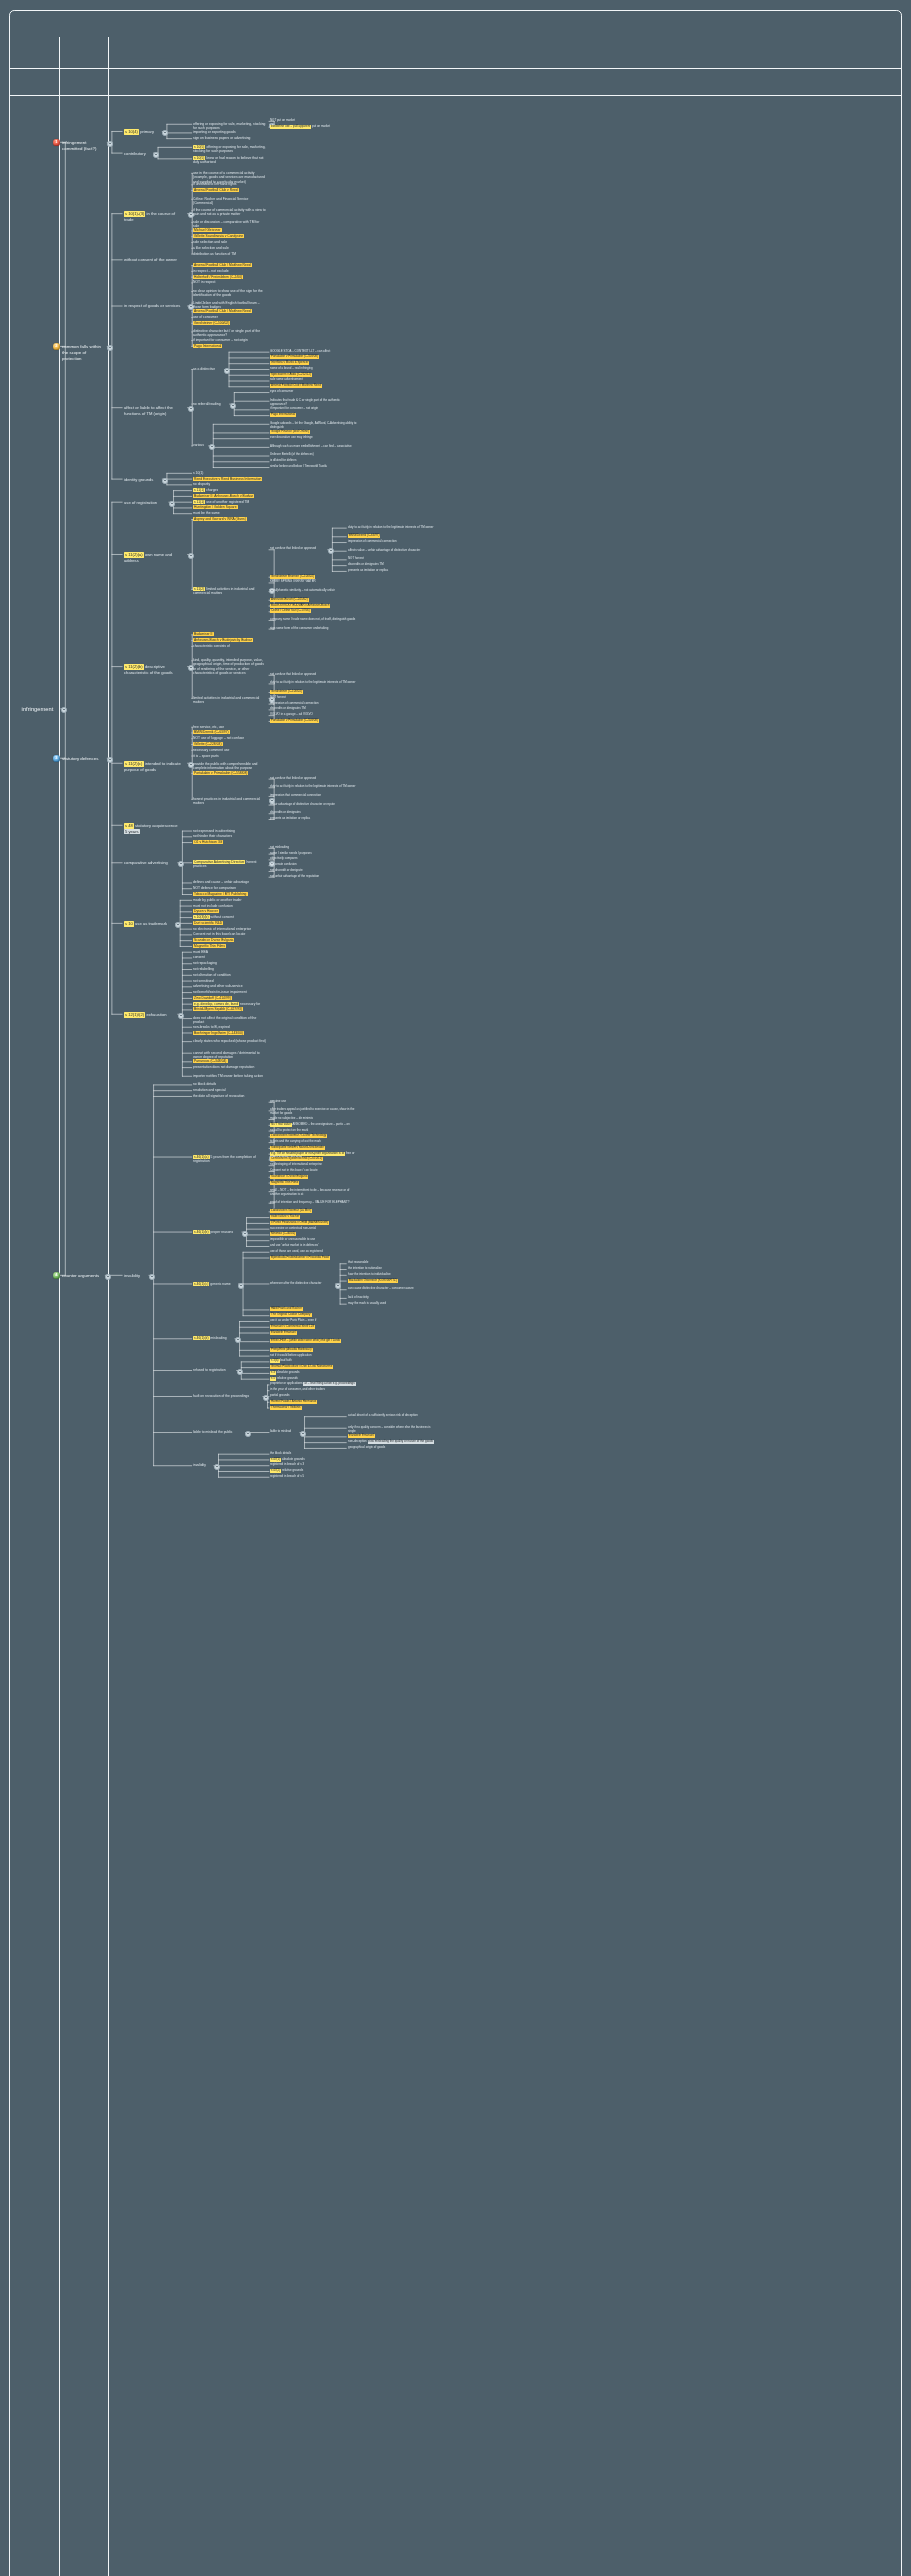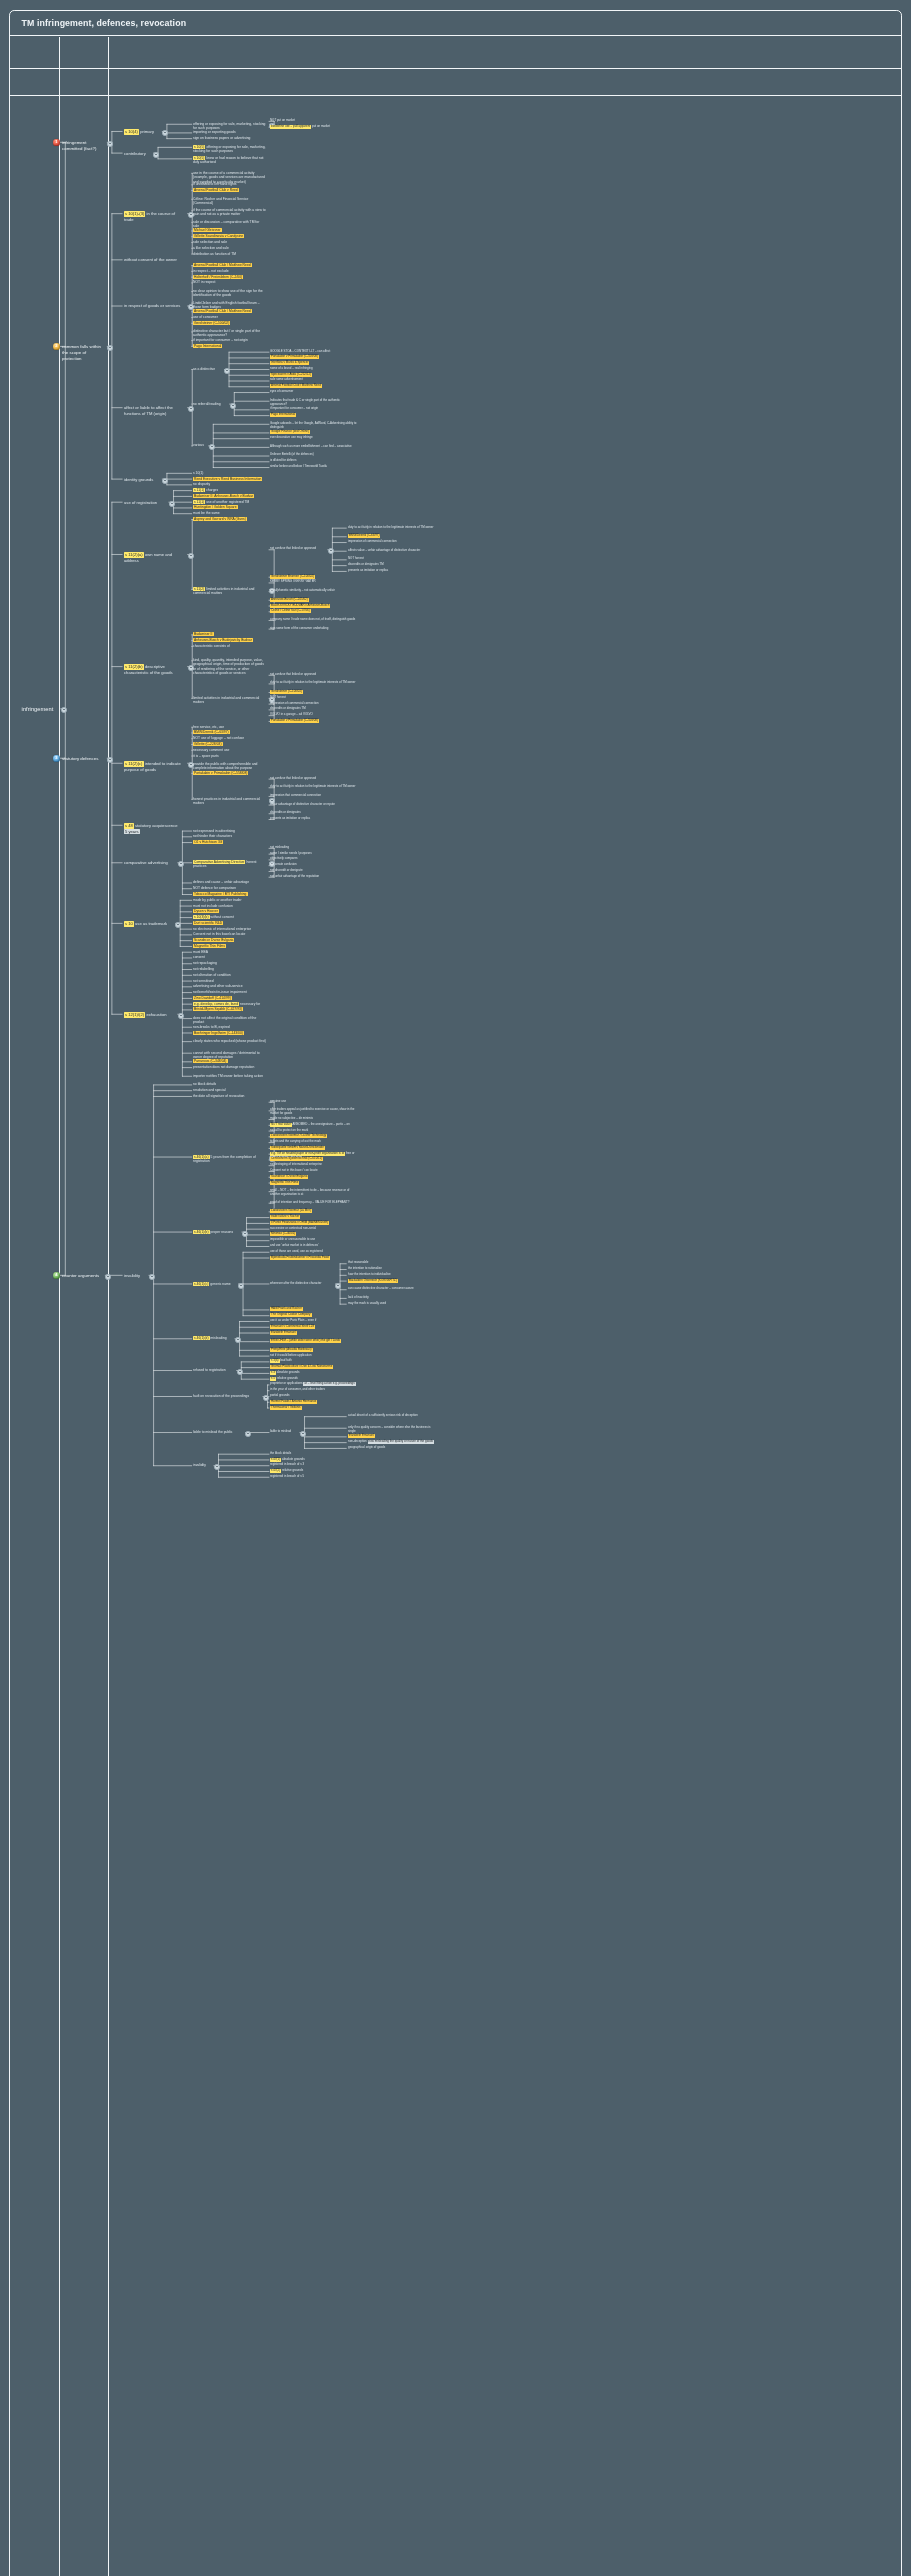--- a/index.html
+++ b/index.html
@@ -69,23 +69,20 @@
   .knob{
     position:absolute;width:3.6px;height:3.6px;border-radius:50%;
     background:#c9d5dc;border:0.5px solid #9fb0ba;
   }
   .knob:after{content:"";position:absolute;left:0.5px;top:1.3px;width:2.6px;height:0.5px;background:#6b7b85;}
 </style>
 </head>
 <body>
 
 <div id="window">
-  <div id="titlebar">
-    <div id="title">TM infringement, defences, revocation</div>
-  </div>
   <div class="vrule" id="vrule1"></div>
   <div class="vrule" id="vrule2"></div>
   <div class="hrule" id="hrule1"></div>
   <div class="hrule" id="hrule2"></div>
 </div>
 
 <div id="canvas">
   <svg id="links" viewBox="0 0 1770 6598">
       <path d="M117.6 1375.8999999999996 H126.6" stroke="#f2f6f8" stroke-width="1.1" fill="none" stroke-linecap="round"></path>
       <path d="M126.6 276.2 V2475.5999999999995" stroke="#f2f6f8" stroke-width="1.1" fill="none" stroke-linecap="round"></path>

